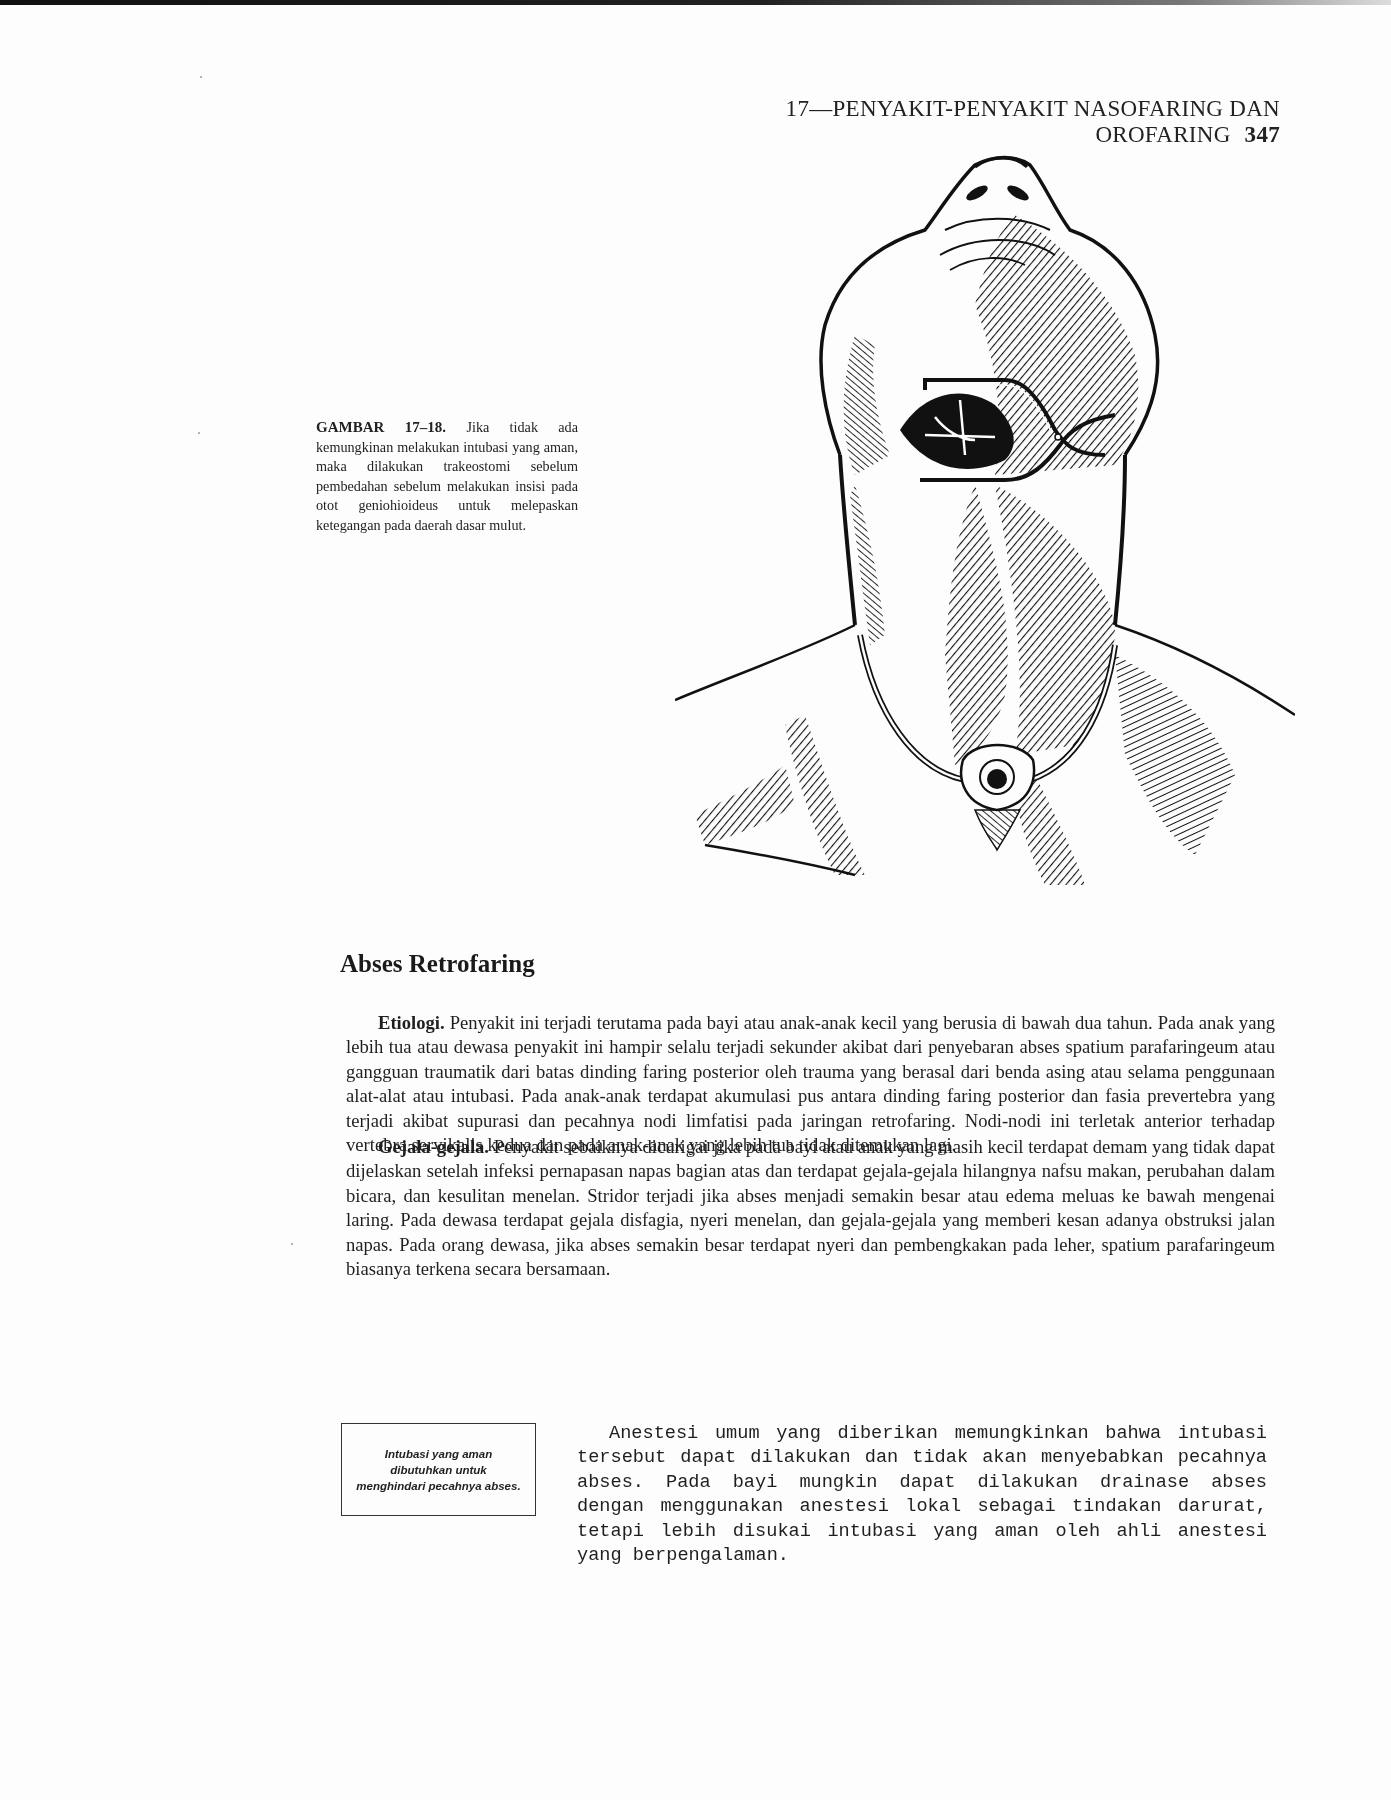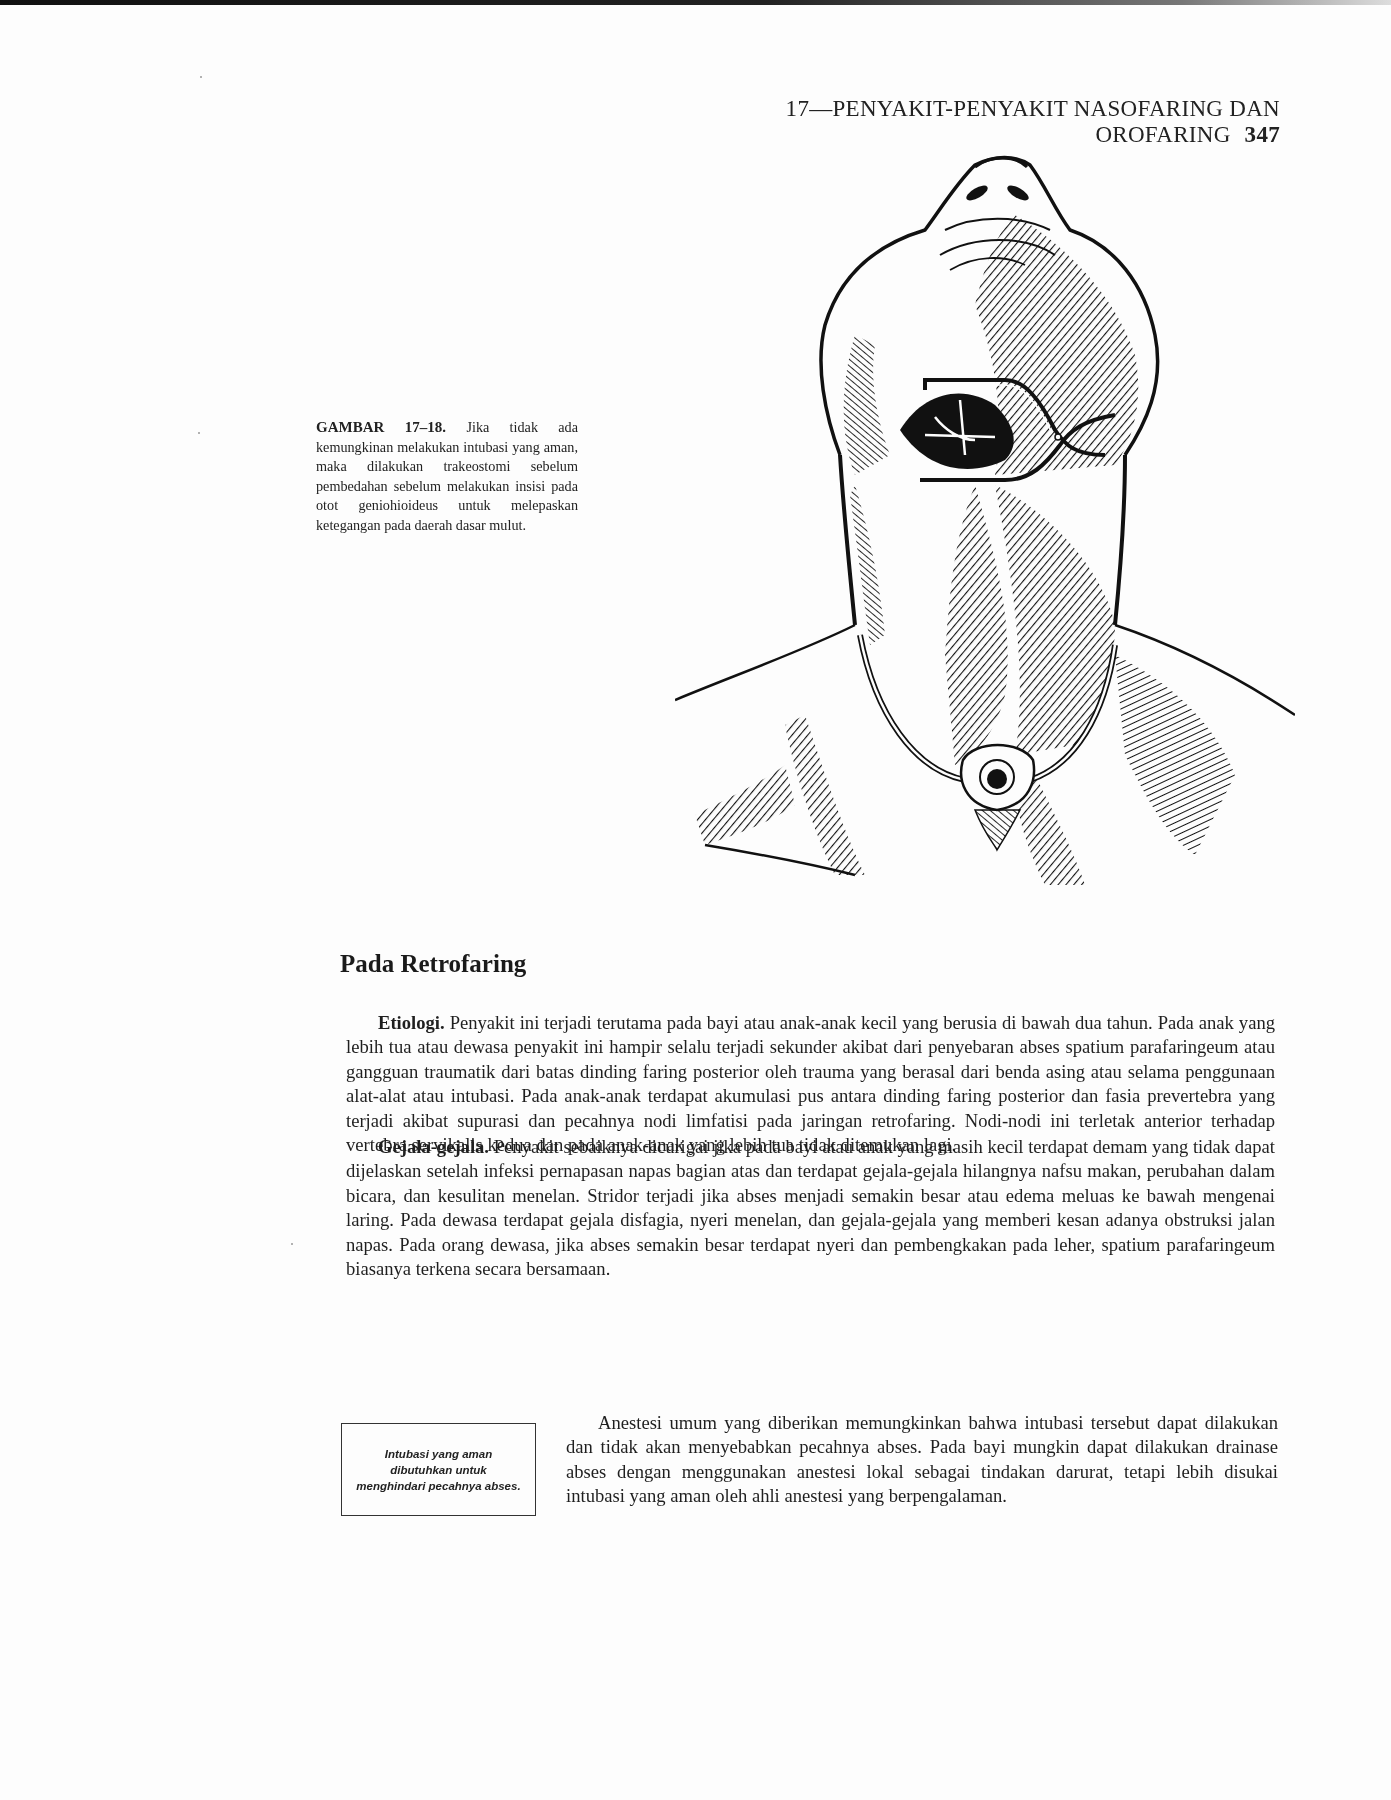--- a/index.html
+++ b/index.html
@@ -51,21 +51,21 @@
       border: 1.5px solid #333; box-sizing: border-box;
       display: flex; align-items: center; justify-content: flex-end;
       text-align: center; padding: 4px 14px;
       font-family: "Liberation Sans", "DejaVu Sans", sans-serif;
       font-style: italic; font-weight: bold; font-size: 11.5px; line-height: 16px; color: #222;
     }
     .para-anestesi {
       position: absolute; left: 566px; top: 1411px; width: 712px;
       font-size: 18.6px; line-height: 24.4px; text-align: justify; color: #1f1f1f;
     }
-    .para-anestesi p { margin: 0; text-indent: 32px; }
+    .para-anestesi p { margin: 11px; text-indent: 32px; font-family: Liberation Mono, monospace; }
   </style>
 </head>
 <body>
 
 <div class="top-bar"></div>
 <div class="scan-dot" style="left:200px;top:76px;"></div>
 <div class="scan-dot" style="left:198px;top:432px;"></div>
 <div class="scan-dot" style="left:291px;top:1243px;"></div>
 
 <div class="running-head">
@@ -131,21 +131,21 @@
     <path d="M355 625 C400 610 430 560 440 490" stroke="#111" stroke-width="6" fill="none"></path>
     <path d="M355 625 C400 610 430 560 440 490" stroke="#fdfdfd" stroke-width="2.5" fill="none"></path>
 
     <path d="M288 605 C300 585 345 585 358 605 C362 625 355 650 322 655 C290 650 282 625 288 605 Z" fill="#fdfdfd" stroke="#111" stroke-width="2.5"></path>
     <circle cx="322" cy="622" r="17" fill="none" stroke="#111" stroke-width="2"></circle>
     <circle cx="322" cy="624" r="10" fill="#111"></circle>
     <path d="M300 655 C310 680 320 690 322 695 C326 688 335 675 345 655 Z" fill="url(#hatch2)" stroke="#111" stroke-width="1.5"></path>
   </svg>
 </div>
 
-<div class="section-title">Pada Retrofaring</div>
+<div class="section-title">Abses Retrofaring</div>
 
 <div class="body-text para-etiologi">
   <p><span class="run-in">Etiologi.</span> <span>Penyakit ini terjadi terutama pada bayi atau anak-anak kecil yang berusia di bawah dua tahun. Pada anak yang lebih tua atau dewasa penyakit ini hampir selalu terjadi sekunder akibat dari penyebaran abses spatium parafaringeum atau gangguan traumatik dari batas dinding faring posterior oleh trauma yang berasal dari benda asing atau selama penggunaan alat-alat atau intubasi. Pada anak-anak terdapat akumulasi pus antara dinding faring posterior dan fasia prevertebra yang terjadi akibat supurasi dan pecahnya nodi limfatisi pada jaringan retrofaring. Nodi-nodi ini terletak anterior terhadap vertebra servikalis kedua dan pada anak-anak yang lebih tua tidak ditemukan lagi.</span></p>
 </div>
 
 <div class="body-text para-gejala">
   <p><span class="run-in">Gejala-gejala.</span> <span>Penyakit sebaiknya dicurigai jika pada bayi atau anak yang masih kecil terdapat demam yang tidak dapat dijelaskan setelah infeksi pernapasan napas bagian atas dan terdapat gejala-gejala hilangnya nafsu makan, perubahan dalam bicara, dan kesulitan menelan. Stridor terjadi jika abses menjadi semakin besar atau edema meluas ke bawah mengenai laring. Pada dewasa terdapat gejala disfagia, nyeri menelan, dan gejala-gejala yang memberi kesan adanya obstruksi jalan napas. Pada orang dewasa, jika abses semakin besar terdapat nyeri dan pembengkakan pada leher, spatium parafaringeum biasanya terkena secara bersamaan.</span></p>
 </div>
 
 <div class="pull-quote">

